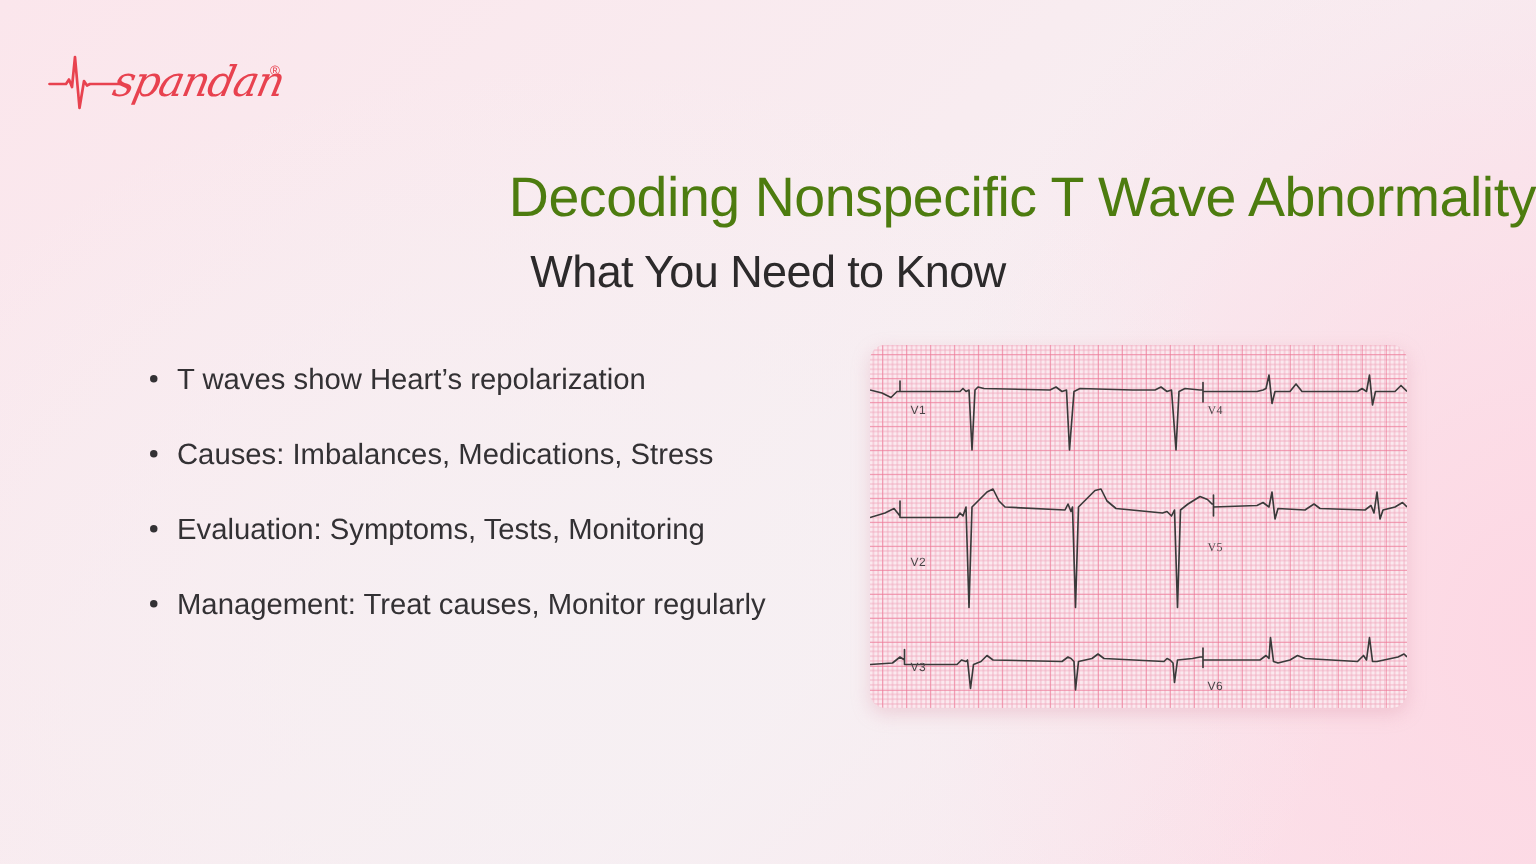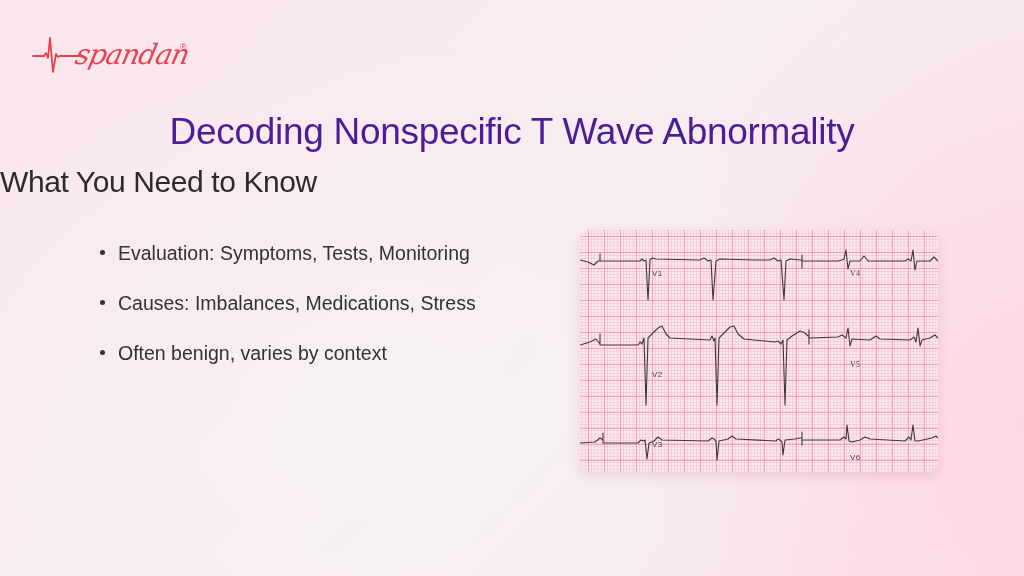--- a/index.html
+++ b/index.html
@@ -42,32 +42,32 @@
       left: 150px;
       top: 10px;
       font-size: 9px;
       color: #e8424f;
     }
     .title {
       position: absolute;
       left: 0;
       width: 1024px;
       top: 111px;
-      text-align: center;
+      text-align: right;
       font-size: 37px;
-      color: #4c1d95;
+      color: #4d7c0f;
       letter-spacing: -0.3px;
       white-space: nowrap;
     }
     .subtitle {
       position: absolute;
       left: 0;
       width: 1024px;
       top: 165px;
-      text-align: left;
+      text-align: center;
       font-size: 30px;
       color: #2c2a2b;
       letter-spacing: -0.4px;
       white-space: nowrap;
     }
     .bullets {
       position: absolute;
       left: 100px;
       top: 240px;
       margin: 0;
@@ -113,41 +113,41 @@
     .ecg-card svg {
       position: absolute;
       left: 0;
       top: 0;
     }
     .lead-label {
       position: absolute;
       font-size: 8px;
       color: #4a4548;
       letter-spacing: 0.3px;
-      margin-left: 45px;
     }
   </style>
 </head>
 <body>
 
 <div class="logo">
   <svg width="50" height="48" viewBox="0 0 50 48">
     <polyline points="3,24 14,24 16,21 18,26 20,6 23,40 26,22 28,25 30,24 50,24" fill="none" stroke="#e8424f" stroke-width="1.8" stroke-linejoin="round" stroke-linecap="round"></polyline>
   </svg>
   <span class="logo-text">spandan</span>
   <span class="logo-reg">®</span>
 </div>
 
 <div class="title">Decoding Nonspecific T Wave Abnormality</div>
 <div class="subtitle">What You Need to Know</div>
 
 <ul class="bullets">
+  <li><span class="dot"></span><span>T waves show Heart’s repolarization</span></li>
+  <li><span class="dot"></span><span>Causes: Imbalances, Medications, Stress</span></li>
   <li><span class="dot"></span><span>Evaluation: Symptoms, Tests, Monitoring</span></li>
-  <li><span class="dot"></span><span>Causes: Imbalances, Medications, Stress</span></li>
-  <li><span class="dot"></span><span>Often benign, varies by context</span></li>
+  <li><span class="dot"></span><span>Management: Treat causes, Monitor regularly</span></li>
 </ul>
 
 <div class="ecg-card">
   <svg width="358" height="242" viewBox="0 0 358 242">
     <g fill="none" stroke="#3a3a3a" stroke-width="1.1" stroke-linejoin="round">
 
       <path d="M0,30 L8,32 L14,35 L18,31 L20,31 L20,24 L20,31 L60,31 L62,29 L64,31 L66,30 L68,70 L70,30 L72,28 L76,29 L120,30 L124,28 L128,31 L131,30 L133,70 L136,31 L140,29 L175,30 L190,30 L194,28 L198,31 L201,30 L204,70 L206,31 L210,29 L220,30 L222,30 L222,25 L222,38 L222,31 L258,31 L262,30 L264,29 L266,20 L268,39 L270,31 L280,31 L284,26 L288,31 L325,31 L328,29 L331,31 L333,20 L335,40 L337,31 L350,31 L354,27 L358,31"></path>
 
       <path d="M0,115 L10,112 L16,109 L20,114 L20,104 L20,115 L58,115 L60,112 L62,114 L64,108 L66,175 L68,108 L72,104 L78,98 L82,96 L86,104 L90,108 L130,110 L132,106 L134,111 L135,108 L137,175 L139,108 L144,103 L150,97 L154,96 L158,104 L164,109 L195,112 L198,111 L201,114 L203,110 L205,175 L207,110 L212,106 L220,101 L225,103 L228,106 L229,106 L229,100 L229,114 L229,108 L258,107 L262,105 L266,108 L268,98 L270,116 L272,109 L290,110 L296,106 L300,109 L330,110 L334,107 L336,112 L338,98 L340,116 L342,110 L350,108 L355,105 L358,108"></path>
 

